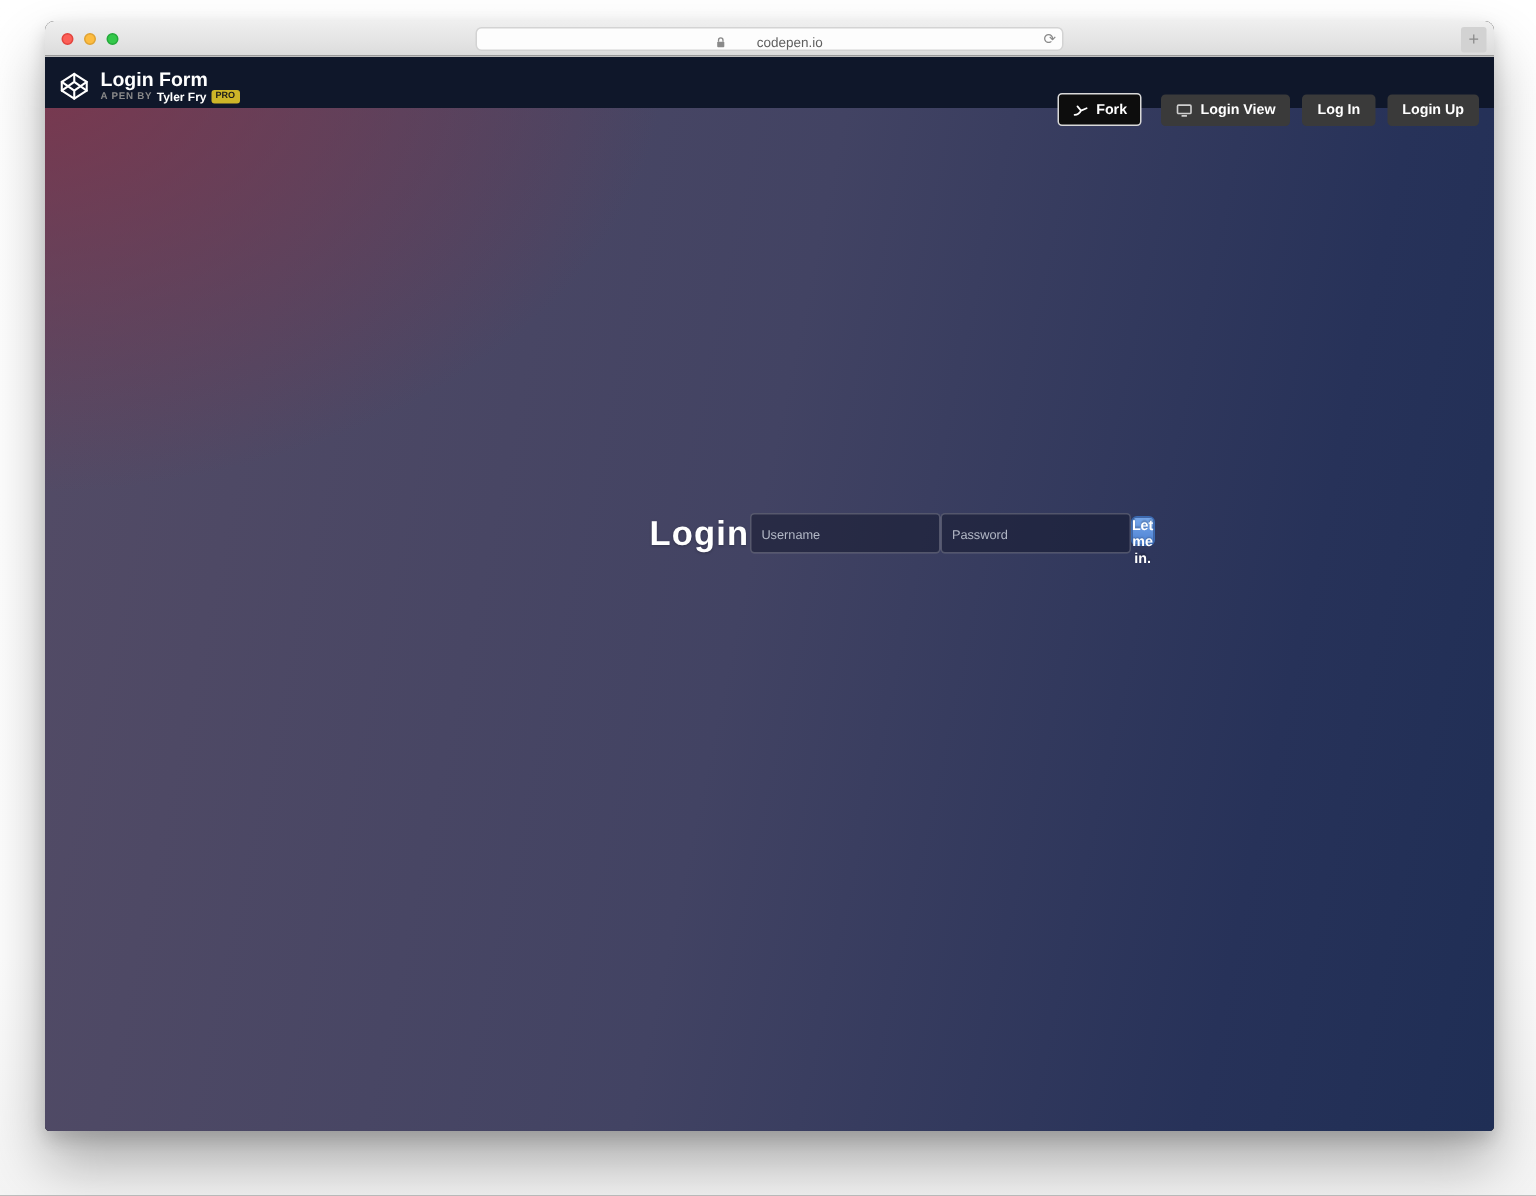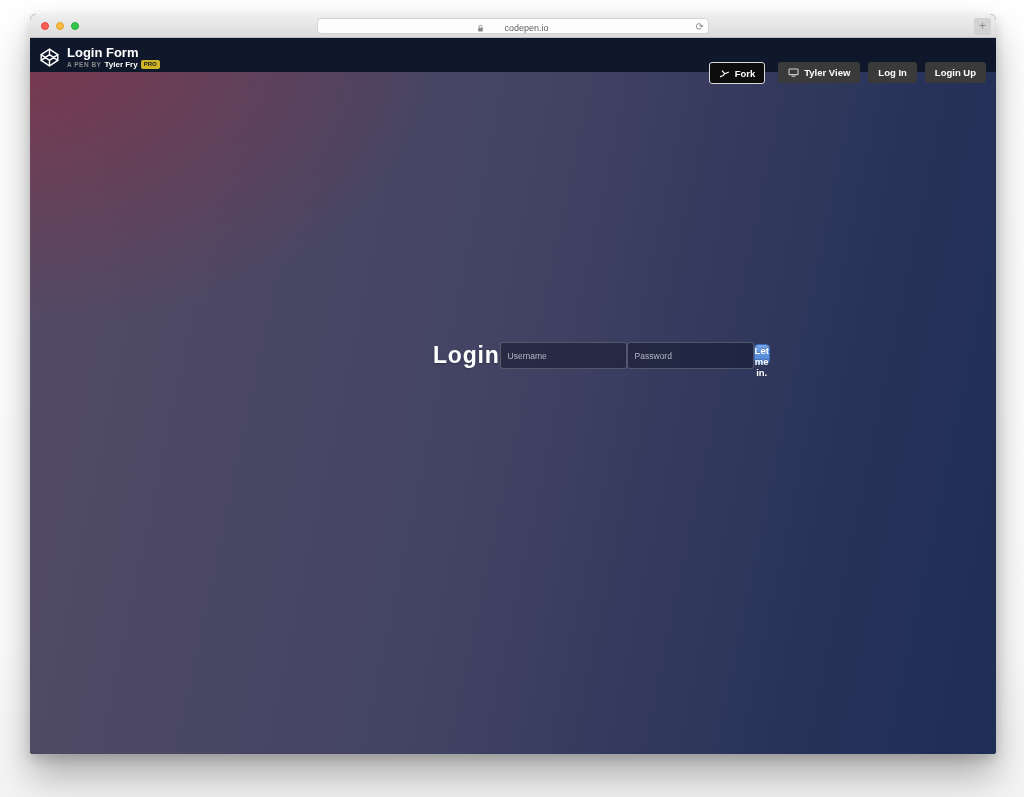--- a/index.html
+++ b/index.html
@@ -81,21 +81,21 @@
   .pen-meta { display: flex; flex-direction: column; gap: 1px; }
   .pen-title { color: #ffffff; font-size: 13px; font-weight: bold; line-height: 13px; }
   .byline { display: flex; align-items: center; gap: 3px; }
   .byline-prefix { color: #8a8a8a; font-size: 6.5px; font-weight: bold; letter-spacing: 0.5px; }
   .author-name { color: #ffffff; font-size: 8px; font-weight: bold; }
   .pro-badge {
     background: #cdb528; color: #1a1a1a;
     font-size: 6px; font-weight: bold;
     padding: 1px 3px; border-radius: 2px; line-height: 7px;
   }
-  .cp-actions { display: flex; align-items: flex-start; gap: 8px; margin-top: 32px; }
+  .cp-actions { display: flex; align-items: flex-end; gap: 8px; margin-top: 32px; }
   .cp-btn {
     display: flex; align-items: center; gap: 5px;
     color: #ffffff; font-size: 9.5px; font-weight: bold;
     background: #3a3a3a;
     border-radius: 3px;
     padding: 6px 10px;
     line-height: 9px;
     white-space: nowrap;
   }
   .cp-btn-outline {
@@ -204,21 +204,21 @@
         </span>
         <span>Fork</span>
       </div>
       <div class="cp-btn">
         <span style="display:flex;">
           <svg width="11" height="9" viewBox="0 0 12 10" fill="none" stroke="#cfcfcf" stroke-width="1.2">
             <rect x="1" y="1.2" width="10" height="6.2" rx="0.8"></rect>
             <path d="M4 9.2 H8"></path>
           </svg>
         </span>
-        <span>Tyler View</span>
+        <span>Login View</span>
       </div>
       <div class="cp-btn">
         <span>Log In</span>
       </div>
       <div class="cp-btn">
         <span>Login Up</span>
       </div>
     </div>
   </div>
 

